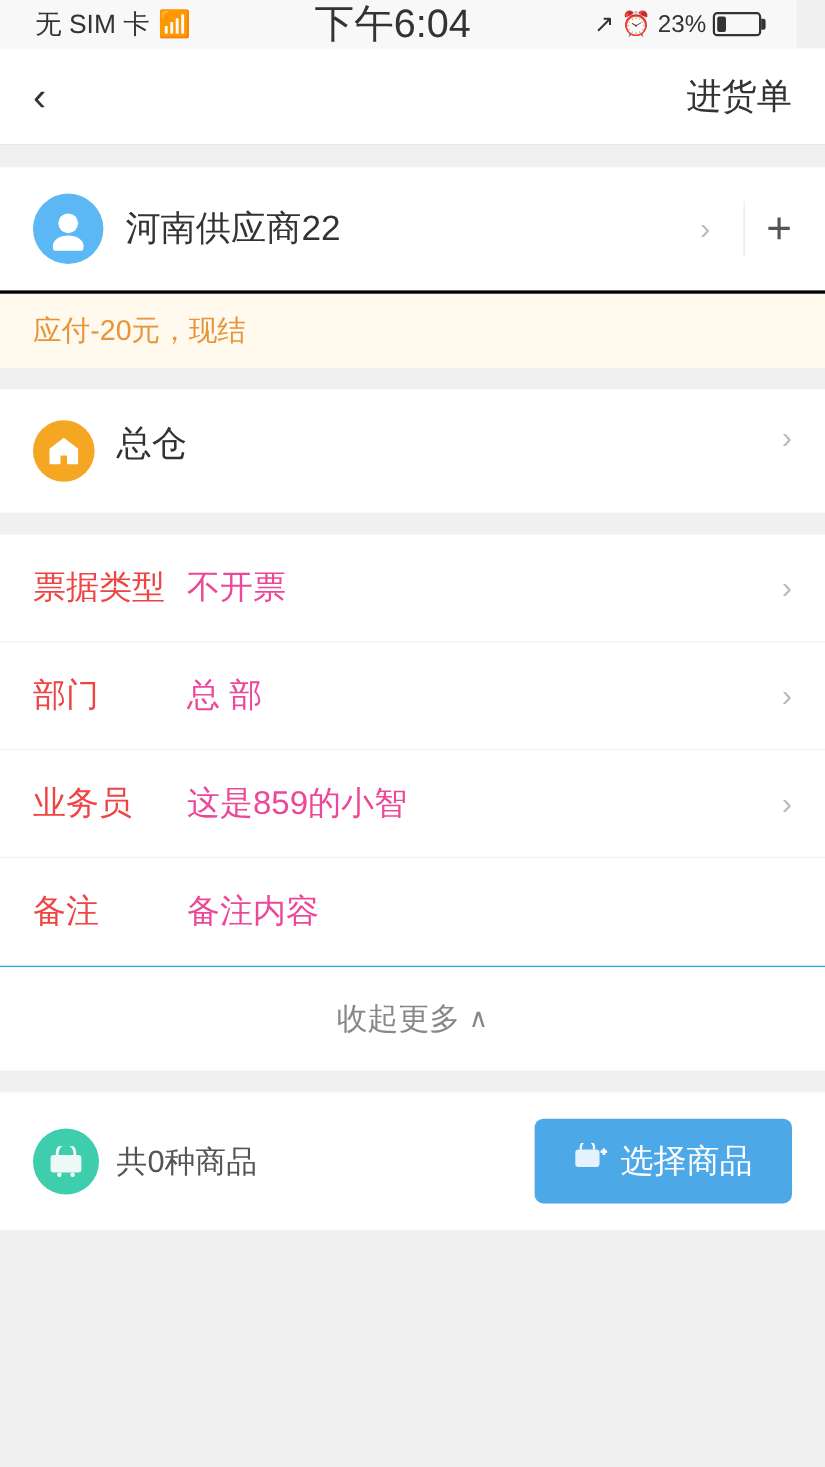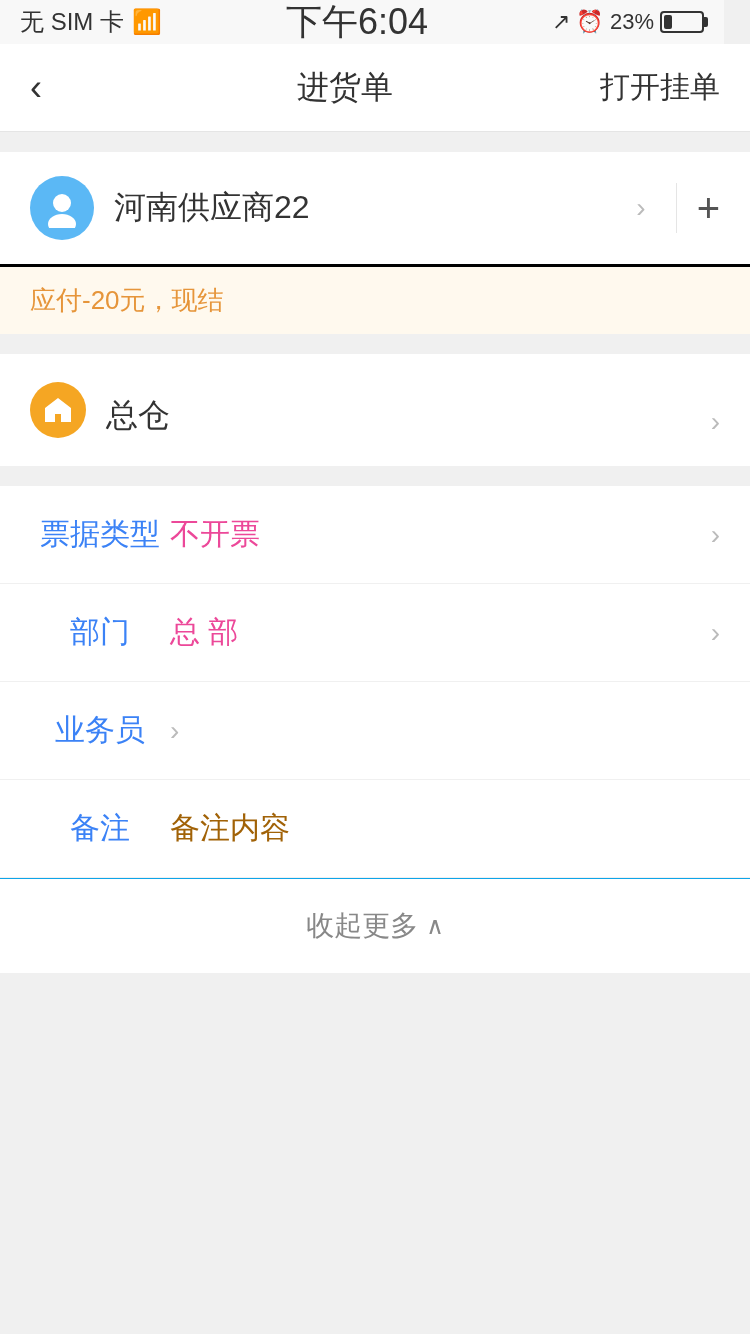--- a/index.html
+++ b/index.html
@@ -14,21 +14,21 @@
     }
 
     
     .status-bar {
       width: 724px;
       height: 44px;
       background: #f8f8f8;
       display: flex;
       align-items: center;
       justify-content: space-between;
-      padding: 0 20px;
+      padding: 0 32px;
       font-size: 24px;
       color: #333;
     }
     .status-left { display: flex; align-items: center; gap: 8px; }
     .status-center { font-weight: 400; font-size: 36px; }
     .status-right { display: flex; align-items: center; gap: 6px; font-size: 22px; }
     .battery {
       width: 44px; height: 22px;
       border: 2px solid #333;
       border-radius: 4px;
@@ -150,21 +150,21 @@
       font-size: 26px;
     }
 
     
     .warehouse-section {
       background: #fff;
       margin-top: 20px;
     }
     .warehouse-row {
       display: flex;
-      align-items: flex-end;
+      align-items: flex-start;
       padding: 28px 30px;
     }
     .warehouse-icon {
       width: 56px;
       height: 56px;
       border-radius: 50%;
       background: #f5a623;
       display: flex;
       align-items: center;
       justify-content: center;
@@ -190,31 +190,30 @@
       padding: 28px 30px;
       border-bottom: 1px solid #f0f0f0;
       min-height: 90px;
     }
     .form-row:last-child {
       border-bottom: none;
     }
     .form-label {
       width: 140px;
       font-size: 30px;
-      color: #3b82f6;
+      color: #ef4444;
       flex-shrink: 0;
-      text-align: center;
     }
     .form-value {
       flex: 1;
       font-size: 30px;
       color: #ec4899;
     }
     .form-value.placeholder {
-      color: #a16207;
+      color: #ec4899;
     }
 
     
     .collapse-section {
       background: #fff;
       margin-top: 0;
       border-top: 1px solid #0ea5e9;
     }
     .collapse-row {
       display: flex;
@@ -293,21 +292,20 @@
     <span>23%</span>
     <div class="battery">
       <div class="battery-fill"></div>
     </div>
   </div>
 </div>
 
 <div class="nav-bar">
   <div class="nav-back">‹</div>
   <div class="nav-title">进货单</div>
-  <div class="nav-right">打开挂单</div>
 </div>
 
 <div class="content">
 
   <div class="supplier-section">
     <div class="supplier-row">
       <div class="supplier-avatar">
         <svg class="avatar-icon" viewBox="0 0 40 40" fill="none" xmlns="http://www.w3.org/2000/svg">
           <circle cx="20" cy="15" r="9" fill="white"></circle>
           <ellipse cx="20" cy="36" rx="14" ry="10" fill="white"></ellipse>
@@ -342,29 +340,54 @@
       <div class="form-value">不开票</div>
       <span class="chevron">›</span>
     </div>
     <div class="form-row">
       <div class="form-label">部门</div>
       <div class="form-value">总 部</div>
       <span class="chevron">›</span>
     </div>
     <div class="form-row">
       <div class="form-label">业务员</div>
+      <div class="form-value">这是859的小智</div>
       <span class="chevron">›</span>
     </div>
     <div class="form-row">
       <div class="form-label">备注</div>
       <div class="form-value placeholder">备注内容</div>
     </div>
 
     <div class="collapse-section">
       <div class="collapse-row">
         <span class="collapse-text">收起更多</span>
         <span class="collapse-arrow">∧</span>
       </div>
     </div>
   </div>
 
+  <div class="bottom-section">
+    <div class="goods-count-area">
+      <div class="goods-icon-circle">
+        <svg width="32" height="28" viewBox="0 0 32 28" fill="none" xmlns="http://www.w3.org/2000/svg">
+          <rect x="2" y="8" width="28" height="16" rx="3" fill="white" opacity="0.9"></rect>
+          <path d="M8 8V6a8 8 0 0 1 16 0v2" stroke="white" stroke-width="2.5" fill="none"></path>
+          <circle cx="10" cy="26" r="2" fill="white"></circle>
+          <circle cx="22" cy="26" r="2" fill="white"></circle>
+        </svg>
+      </div>
+      <span class="goods-count-text">共0种商品</span>
+    </div>
+    <button class="select-goods-btn">
+      <span class="select-btn-icon">
+        <svg width="30" height="26" viewBox="0 0 30 26" fill="none" xmlns="http://www.w3.org/2000/svg">
+          <rect x="1" y="6" width="22" height="16" rx="3" fill="white" opacity="0.85"></rect>
+          <path d="M6 6V4a6 6 0 0 1 12 0v2" stroke="white" stroke-width="2" fill="none"></path>
+          <line x1="24" y1="8" x2="30" y2="8" stroke="white" stroke-width="2.5"></line>
+          <line x1="27" y1="5" x2="27" y2="11" stroke="white" stroke-width="2.5"></line>
+        </svg>
+      </span>
+      <span>选择商品</span>
+    </button>
+  </div>
 
 </div>
 
 </body></html>

